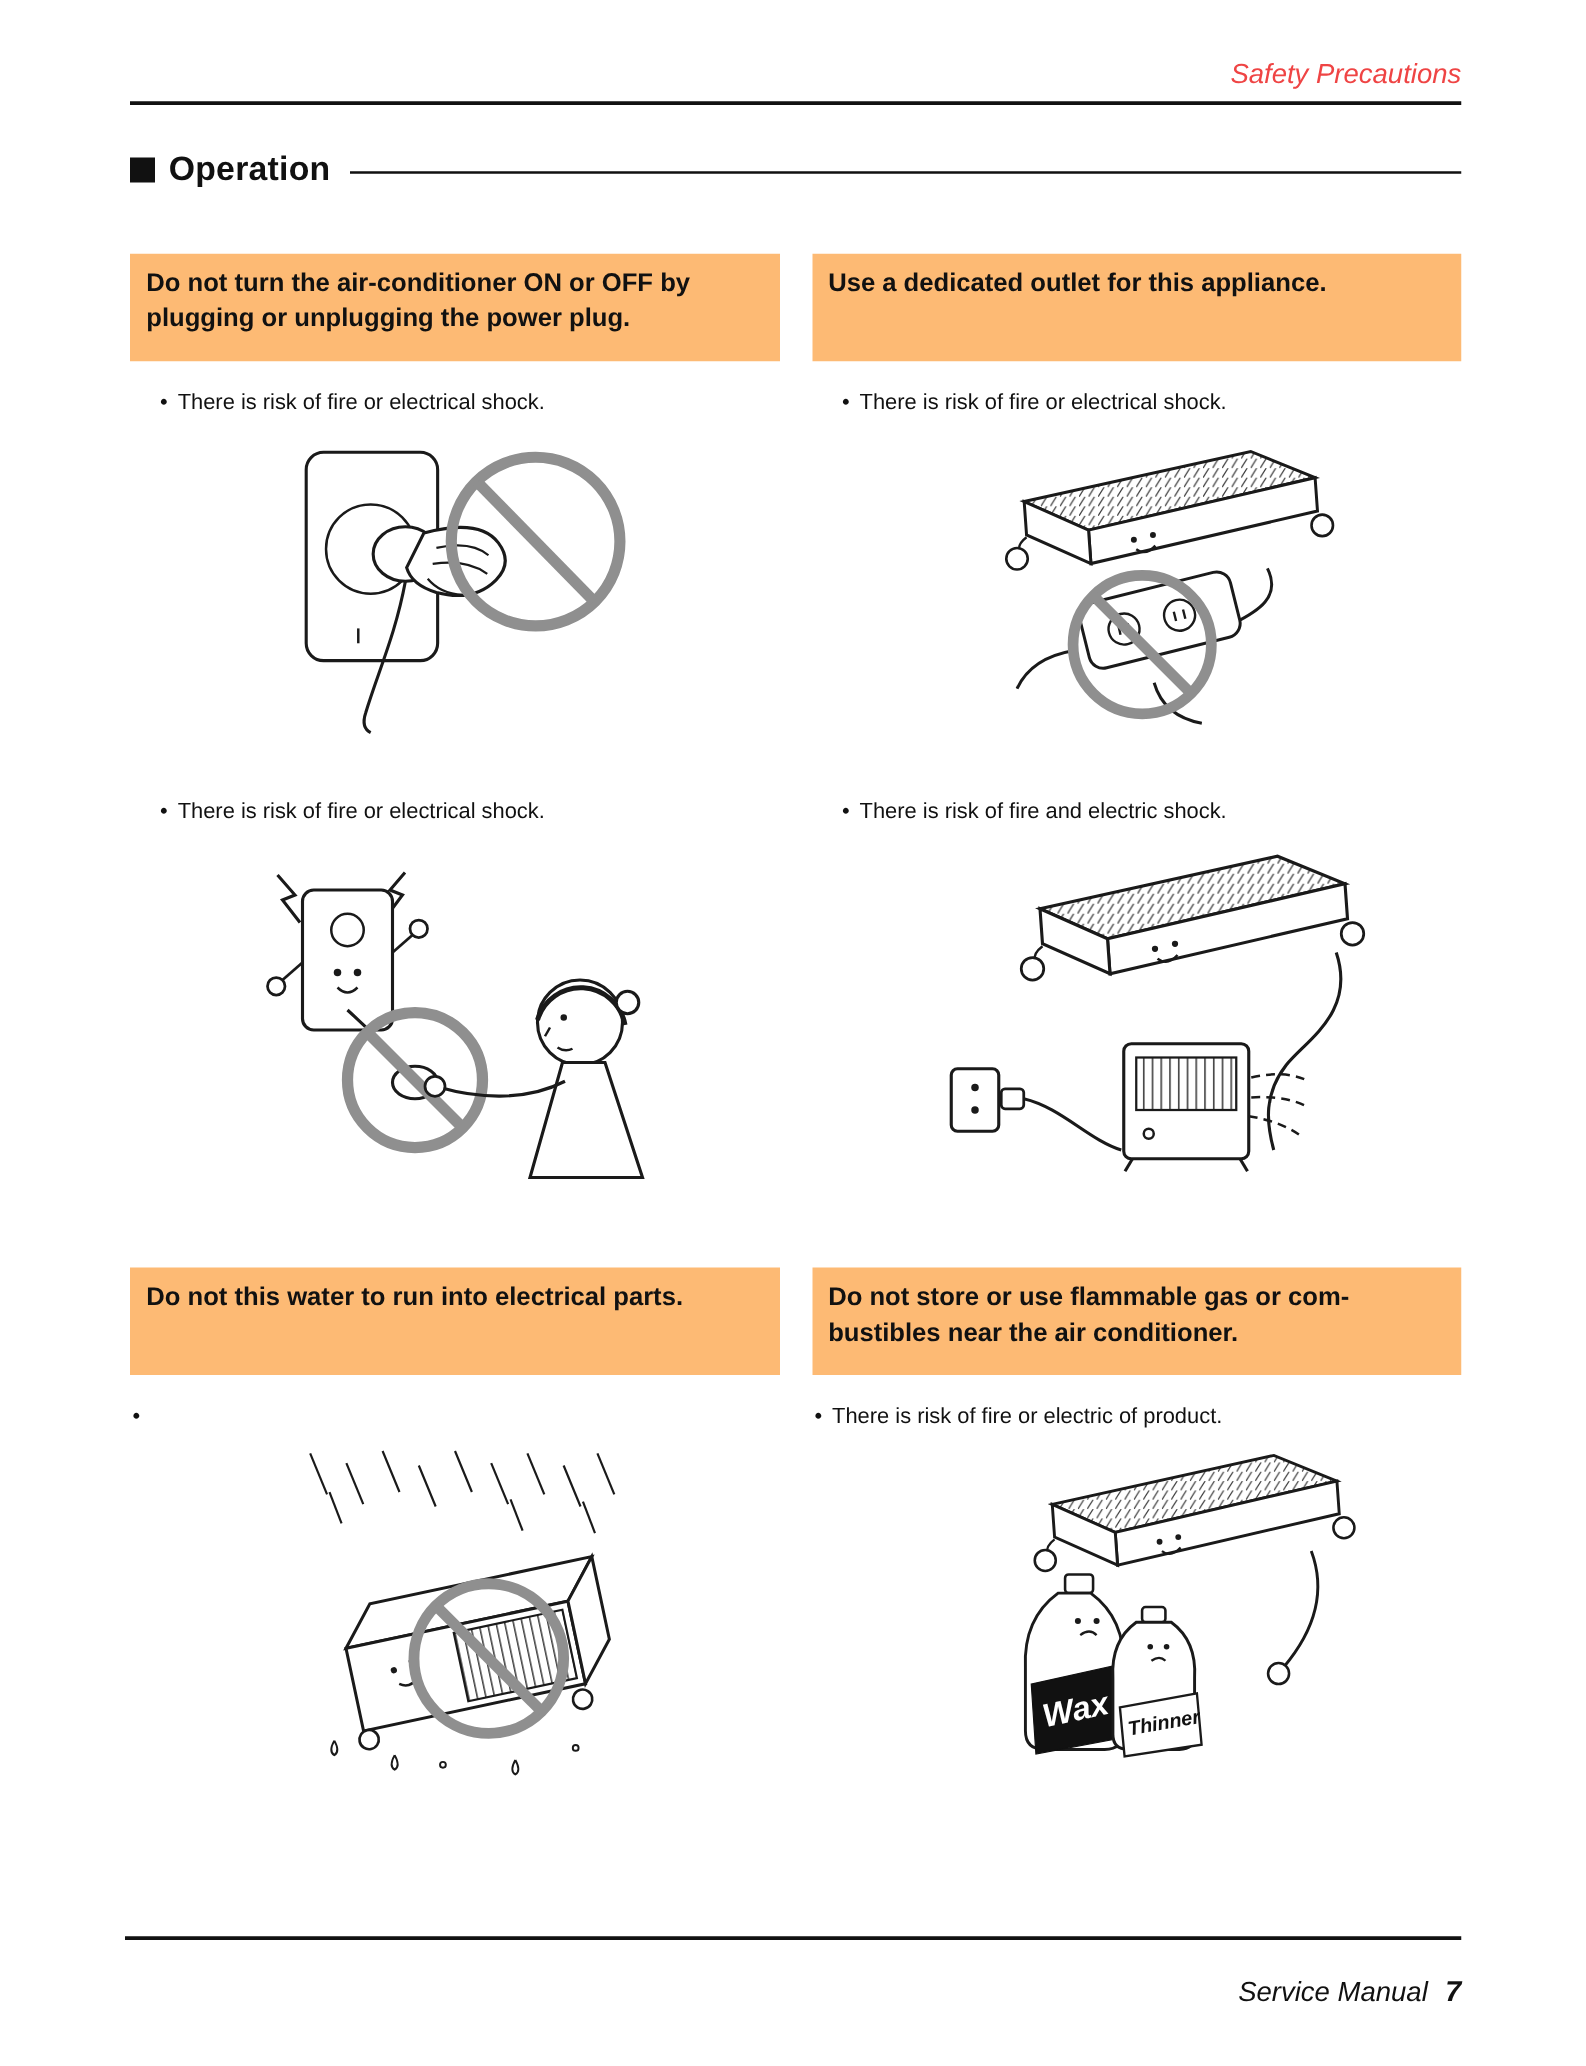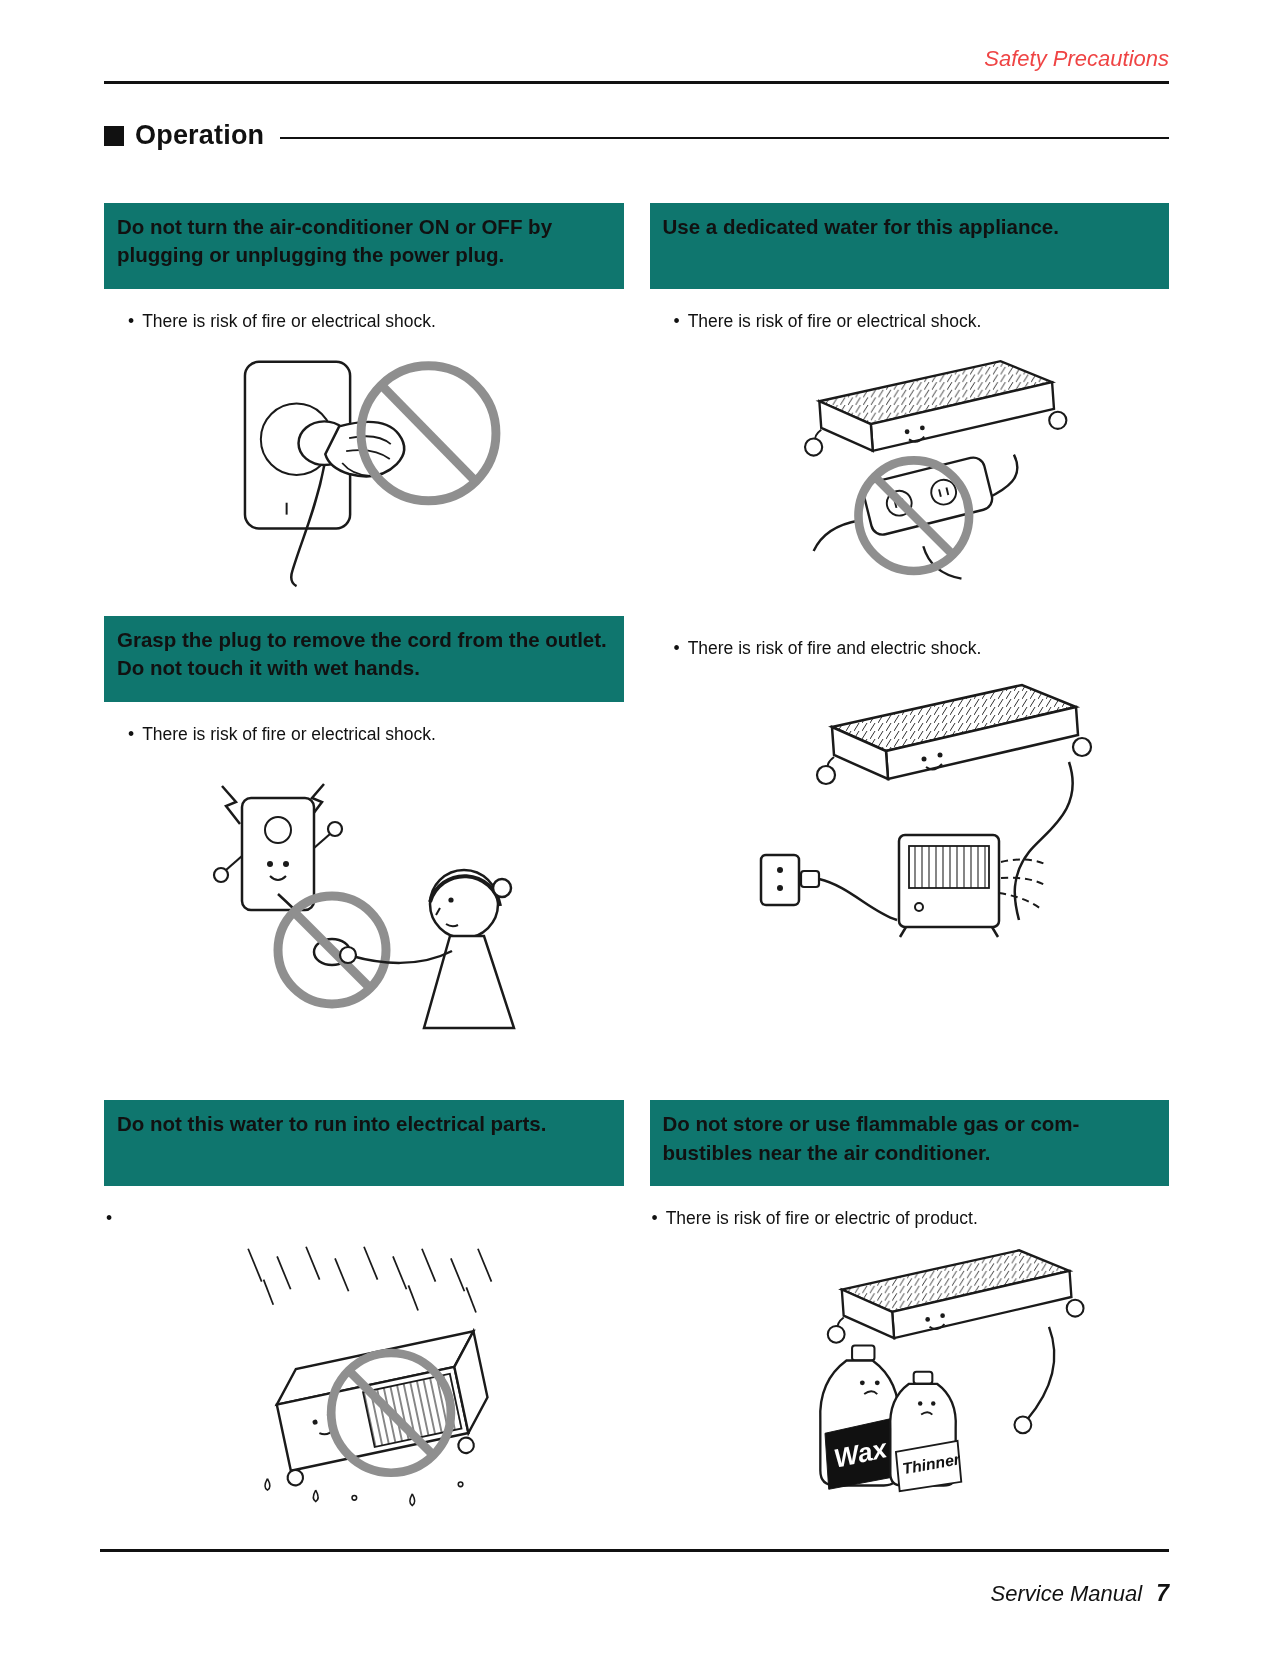--- a/index.html
+++ b/index.html
@@ -16,21 +16,21 @@
 
   .section-head { display:flex; align-items:center; margin-top:36px; }
   .section-square { width:20px; height:20px; background:#111; margin-right:11px; flex:0 0 auto; }
   .section-title { font-size:27px; font-weight:bold; letter-spacing:.2px; }
   .section-rule { flex:1; border-bottom:2px solid #111; margin-left:16px; position:relative; top:2px; }
 
   .grid { margin-top:52px; }
   .row { display:grid; grid-template-columns:1fr 1fr; column-gap:26px; margin-bottom:24px; }
   .panel { display:flex; flex-direction:column; }
   .panel-header {
-    background:#0f766e; font-weight:bold; font-size:20.5px; line-height:1.38;
+    background:#fdba74; font-weight:bold; font-size:20.5px; line-height:1.38;
     padding:10px 14px 8px 13px; min-height:86px;
   }
   .bullet { font-size:17.5px; line-height:1.35; margin:21px 0 0 24px; display:flex; }
   .bullet.flush { margin-left:2px; }
   .bullet .dot { margin-right:8px; }
   .illus { display:flex; justify-content:center; align-items:flex-start; margin-top:10px; }
   .row--1 .illus { height:248px; }
   .row--2 .illus { height:320px; }
   .row--3 .illus { height:286px; }
 
@@ -98,21 +98,21 @@
             <path d="M172,108 q28,-4 44,8" fill="none" stroke="#1a1a1a" stroke-width="1.8"></path>
             <path d="M168,120 q10,12 28,13" fill="none" stroke="#1a1a1a" stroke-width="1.8"></path>
             <path d="M150,122 C142,165 128,195 118,228 q-4,12 4,16" fill="none" stroke="#1a1a1a" stroke-width="2.5"></path>
             <circle cx="255" cy="90" r="68" fill="none" stroke="#8f8f8f" stroke-width="9"></circle>
             <line x1="208" y1="42" x2="302" y2="138" stroke="#8f8f8f" stroke-width="9"></line>
           </svg>
         </div>
       </div>
 
       <div class="panel">
-        <div class="panel-header">Use a dedicated water for this appliance.</div>
+        <div class="panel-header">Use a dedicated outlet for this appliance.</div>
         <div class="bullet">
           <span class="dot">•</span>
           <span>There is risk of fire or electrical shock.</span>
         </div>
         <div class="illus">
           <svg width="380" height="248" viewBox="0 0 380 260">
             <use href="#ac-unit" transform="translate(78,8)"></use>
             <path d="M300,116 C312,140 292,152 272,162" fill="none" stroke="#1a1a1a" stroke-width="2.5"></path>
             <g transform="translate(140,148) rotate(-14)">
               <rect x="0" y="0" width="130" height="56" rx="12" fill="#fff" stroke="#1a1a1a" stroke-width="2.5"></rect>
@@ -127,21 +127,20 @@
             <path d="M205,212 q8,28 40,34" fill="none" stroke="#1a1a1a" stroke-width="2.5"></path>
             <circle cx="195" cy="180" r="58" fill="none" stroke="#8f8f8f" stroke-width="9"></circle>
             <line x1="154" y1="139" x2="236" y2="221" stroke="#8f8f8f" stroke-width="9"></line>
           </svg>
         </div>
       </div>
     </div>
 
     <div class="row row--2">
       <div class="panel">
-        <div class="panel-header">Grasp the plug to remove the cord from the outlet. Do not touch it with wet hands.</div>
         <div class="bullet">
           <span class="dot">•</span>
           <span>There is risk of fire or electrical shock.</span>
         </div>
         <div class="illus">
           <svg width="400" height="300" viewBox="0 0 400 280">
             <polyline points="58,20 72,36 62,40 76,58" fill="none" stroke="#1a1a1a" stroke-width="2.5"></polyline>
             <polyline points="160,18 148,32 158,36 146,52" fill="none" stroke="#1a1a1a" stroke-width="2.5"></polyline>
             <rect x="78" y="32" width="72" height="112" rx="9" fill="#fff" stroke="#1a1a1a" stroke-width="2.5"></rect>
             <circle cx="114" cy="64" r="13" fill="#fff" stroke="#1a1a1a" stroke-width="2"></circle>

